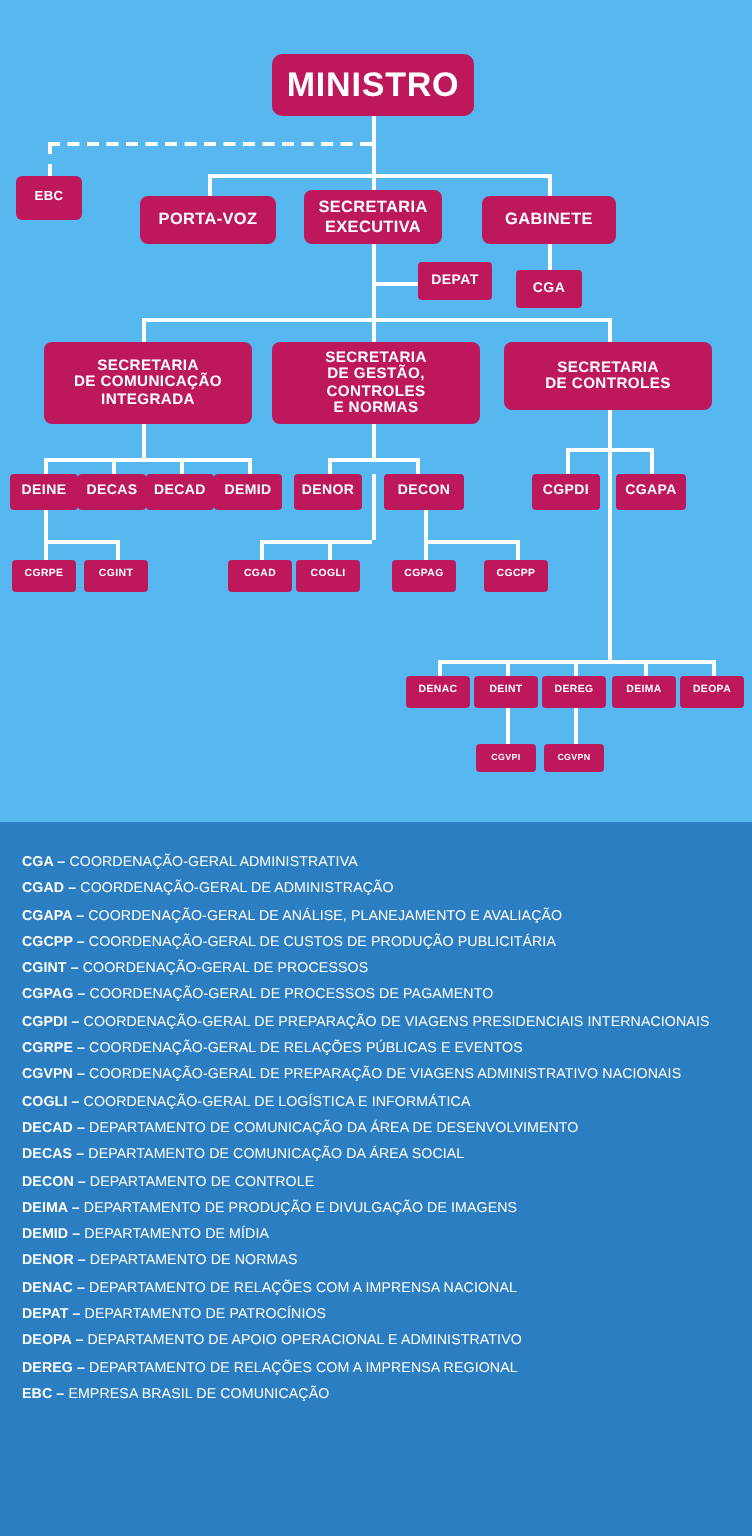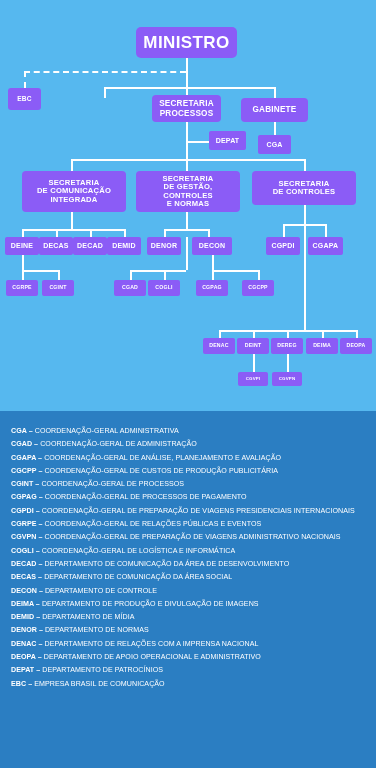--- a/index.html
+++ b/index.html
@@ -8,21 +8,21 @@
     font-family:"Liberation Sans", sans-serif;
     background:#56b8ef;
   }
   #page{position:relative;width:376px;height:768px;}
 
   
   #chart{position:absolute;left:0;top:0;width:376px;height:411px;background:#56b8ef;overflow:hidden;}
 
   .node{
     position:absolute;
-    background:#8b5cf6;
+    background:#be185d;
     color:#ffffff;
     border-radius:3px;
     display:flex;align-items:center;justify-content:center;
     text-align:center;
     font-weight:bold;
     letter-spacing:.2px;
     line-height:1.12;
     box-sizing:border-box;
     padding:1px 2px;
     z-index:3;
@@ -130,24 +130,25 @@
     <div class="ln lnv" style="left:322px;top:330px;height:8px;"></div>
     <div class="ln lnv" style="left:356px;top:330px;height:8px;"></div>
 
     <div class="ln lnv" style="left:253px;top:354px;height:18px;"></div>
     <div class="ln lnv" style="left:287px;top:354px;height:18px;"></div>
 
     <div class="node root" style="left:136px;top:27px;width:101px;height:31px;">MINISTRO</div>
 
     <div class="node ebc" style="left:8px;top:88px;width:33px;height:22px;">EBC</div>
 
+    <div class="node lvl1" style="left:70px;top:98px;width:68px;height:24px;">PORTA-VOZ</div>
 
     <div class="node lvl1" style="left:152px;top:95px;width:69px;height:27px;flex-direction:column;">
       <span>SECRETARIA</span>
-      <span>PROCESSOS</span>
+      <span>EXECUTIVA</span>
     </div>
 
     <div class="node lvl1" style="left:241px;top:98px;width:67px;height:24px;">GABINETE</div>
 
     <div class="node dept" style="left:209px;top:131px;width:37px;height:19px;">DEPAT</div>
 
     <div class="node dept" style="left:258px;top:135px;width:33px;height:19px;">CGA</div>
 
     <div class="node sec" style="left:22px;top:171px;width:104px;height:41px;flex-direction:column;">
       <span>SECRETARIA</span>
@@ -209,18 +210,19 @@
       <div class="leg-row"><span class="ac">CGRPE</span><span class="dash"> – </span><span>COORDENAÇÃO-GERAL DE RELAÇÕES PÚBLICAS E EVENTOS</span></div>
       <div class="leg-row"><span class="ac">CGVPN</span><span class="dash"> – </span><span>COORDENAÇÃO-GERAL DE PREPARAÇÃO DE VIAGENS ADMINISTRATIVO NACIONAIS</span></div>
       <div class="leg-row"><span class="ac">COGLI</span><span class="dash"> – </span><span>COORDENAÇÃO-GERAL DE LOGÍSTICA E INFORMÁTICA</span></div>
       <div class="leg-row"><span class="ac">DECAD</span><span class="dash"> – </span><span>DEPARTAMENTO DE COMUNICAÇÃO DA ÁREA DE DESENVOLVIMENTO</span></div>
       <div class="leg-row"><span class="ac">DECAS</span><span class="dash"> – </span><span>DEPARTAMENTO DE COMUNICAÇÃO DA ÁREA SOCIAL</span></div>
       <div class="leg-row"><span class="ac">DECON</span><span class="dash"> – </span><span>DEPARTAMENTO DE CONTROLE</span></div>
       <div class="leg-row"><span class="ac">DEIMA</span><span class="dash"> – </span><span>DEPARTAMENTO DE PRODUÇÃO E DIVULGAÇÃO DE IMAGENS</span></div>
       <div class="leg-row"><span class="ac">DEMID</span><span class="dash"> – </span><span>DEPARTAMENTO DE MÍDIA</span></div>
       <div class="leg-row"><span class="ac">DENOR</span><span class="dash"> – </span><span>DEPARTAMENTO DE NORMAS</span></div>
       <div class="leg-row"><span class="ac">DENAC</span><span class="dash"> – </span><span>DEPARTAMENTO DE RELAÇÕES COM A IMPRENSA NACIONAL</span></div>
+      <div class="leg-row"><span class="ac">DEPAT</span><span class="dash"> – </span><span>DEPARTAMENTO DE PATROCÍNIOS</span></div>
       <div class="leg-row"><span class="ac">DEOPA</span><span class="dash"> – </span><span>DEPARTAMENTO DE APOIO OPERACIONAL E ADMINISTRATIVO</span></div>
-      <div class="leg-row"><span class="ac">DEPAT</span><span class="dash"> – </span><span>DEPARTAMENTO DE PATROCÍNIOS</span></div>
+      <div class="leg-row"><span class="ac">DEREG</span><span class="dash"> – </span><span>DEPARTAMENTO DE RELAÇÕES COM A IMPRENSA REGIONAL</span></div>
       <div class="leg-row"><span class="ac">EBC</span><span class="dash"> – </span><span>EMPRESA BRASIL DE COMUNICAÇÃO</span></div>
     </div>
 
 </div>
 
 </body></html>

